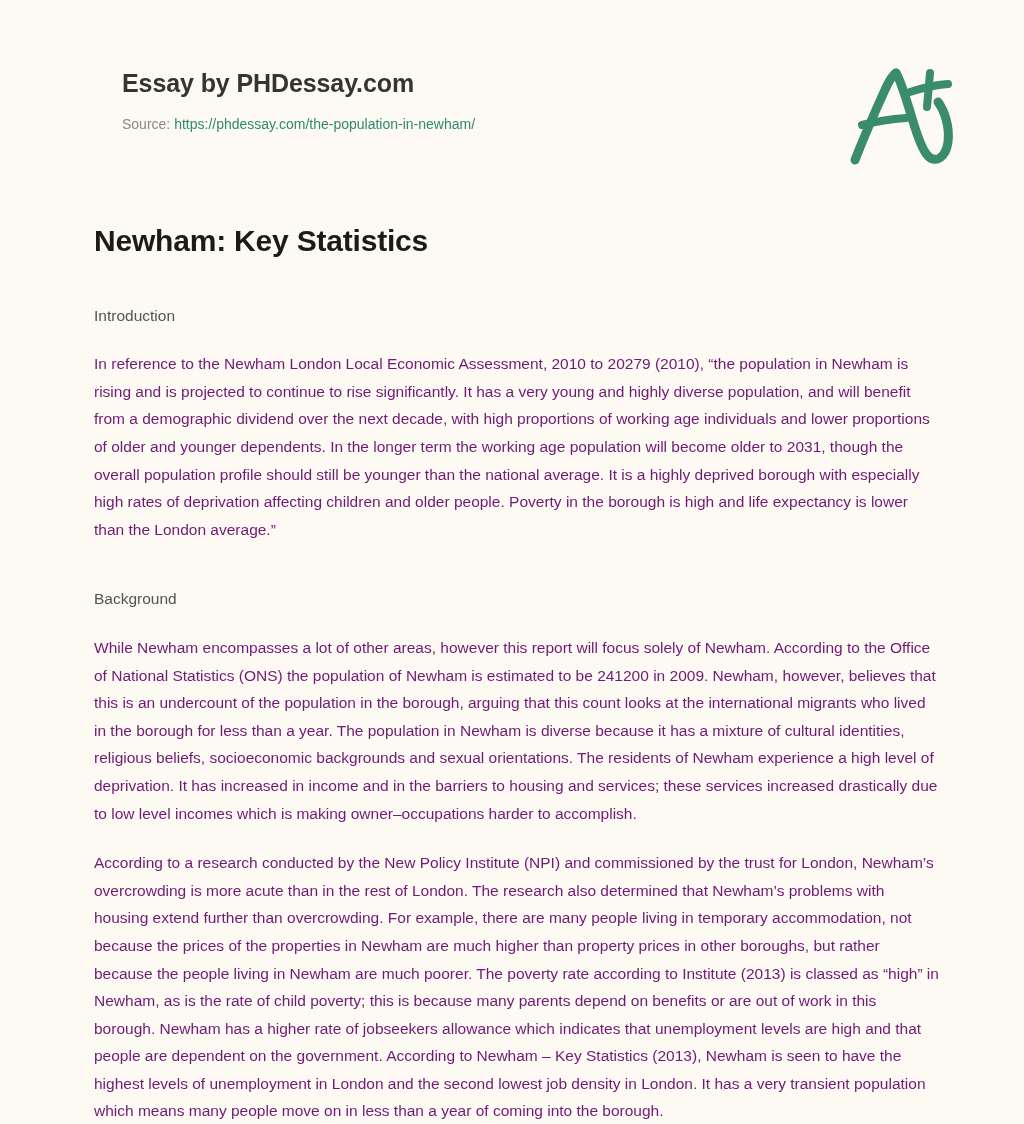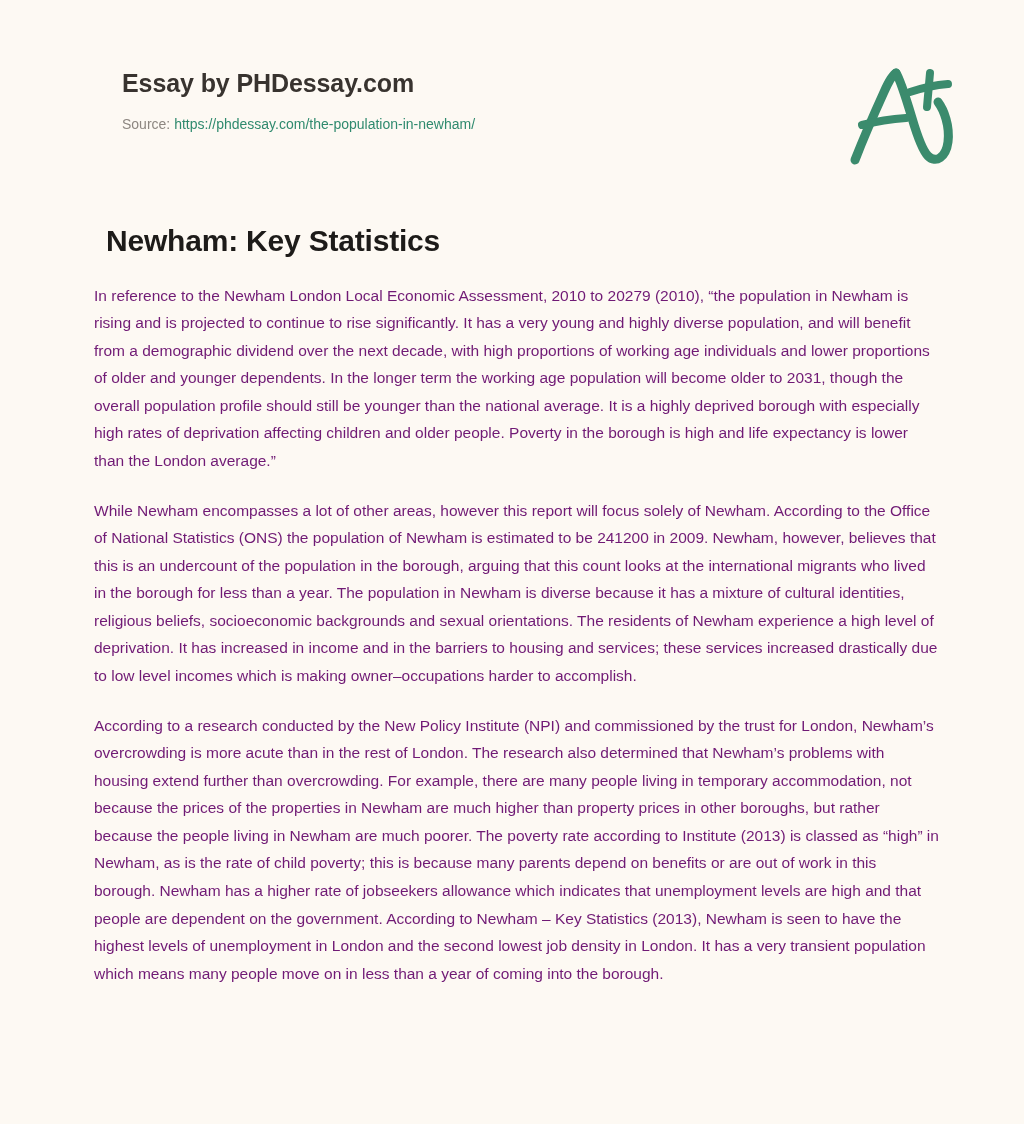--- a/index.html
+++ b/index.html
@@ -85,21 +85,21 @@
     top: 222px;
     width: 845px;
   }
 
   .doc-title {
     font-size: 30px;
     font-weight: bold;
     color: #1d1b19;
     letter-spacing: -0.2px;
     line-height: 1.25;
-    margin: 0 0 0 12px;
+    margin: 0 0 0 0;
   }
 
   .section-heading {
     font-size: 15.5px;
     font-weight: normal;
     color: #59534e;
     line-height: 1.6;
     margin: 44px 0 0 0;
   }
 
@@ -144,20 +144,22 @@
         </g>
       </svg>
     </div>
 
   </div>
 
   <div class="doc">
 
     <h1 class="doc-title">Newham: Key Statistics</h1>
 
+    <div class="section-heading">Introduction</div>
     <p class="body-text">In reference to the Newham London Local Economic Assessment, 2010 to 20279 (2010), “the population in Newham is rising and is projected to continue to rise significantly. It has a very young and highly diverse population, and will benefit from a demographic dividend over the next decade, with high proportions of working age individuals and lower proportions of older and younger dependents. In the longer term the working age population will become older to 2031, though the overall population profile should still be younger than the national average. It is a highly deprived borough with especially high rates of deprivation affecting children and older people. Poverty in the borough is high and life expectancy is lower than the London average.”</p>
 
+    <div class="section-heading">Background</div>
     <p class="body-text">While Newham encompasses a lot of other areas, however this report will focus solely of Newham. According to the Office of National Statistics (ONS) the population of Newham is estimated to be 241200 in 2009. Newham, however, believes that this is an undercount of the population in the borough, arguing that this count looks at the international migrants who lived in the borough for less than a year. The population in Newham is diverse because it has a mixture of cultural identities, religious beliefs, socioeconomic backgrounds and sexual orientations. The residents of Newham experience a high level of deprivation. It has increased in income and in the barriers to housing and services; these services increased drastically due to low level incomes which is making owner–occupations harder to accomplish.</p>
     <p class="body-text">According to a research conducted by the New Policy Institute (NPI) and commissioned by the trust for London, Newham’s overcrowding is more acute than in the rest of London. The research also determined that Newham’s problems with housing extend further than overcrowding. For example, there are many people living in temporary accommodation, not because the prices of the properties in Newham are much higher than property prices in other boroughs, but rather because the people living in Newham are much poorer. The poverty rate according to Institute (2013) is classed as “high” in Newham, as is the rate of child poverty; this is because many parents depend on benefits or are out of work in this borough. Newham has a higher rate of jobseekers allowance which indicates that unemployment levels are high and that people are dependent on the government. According to Newham – Key Statistics (2013), Newham is seen to have the highest levels of unemployment in London and the second lowest job density in London. It has a very transient population which means many people move on in less than a year of coming into the borough.</p>
 
   </div>
 
 </div>
 
 </body></html>

